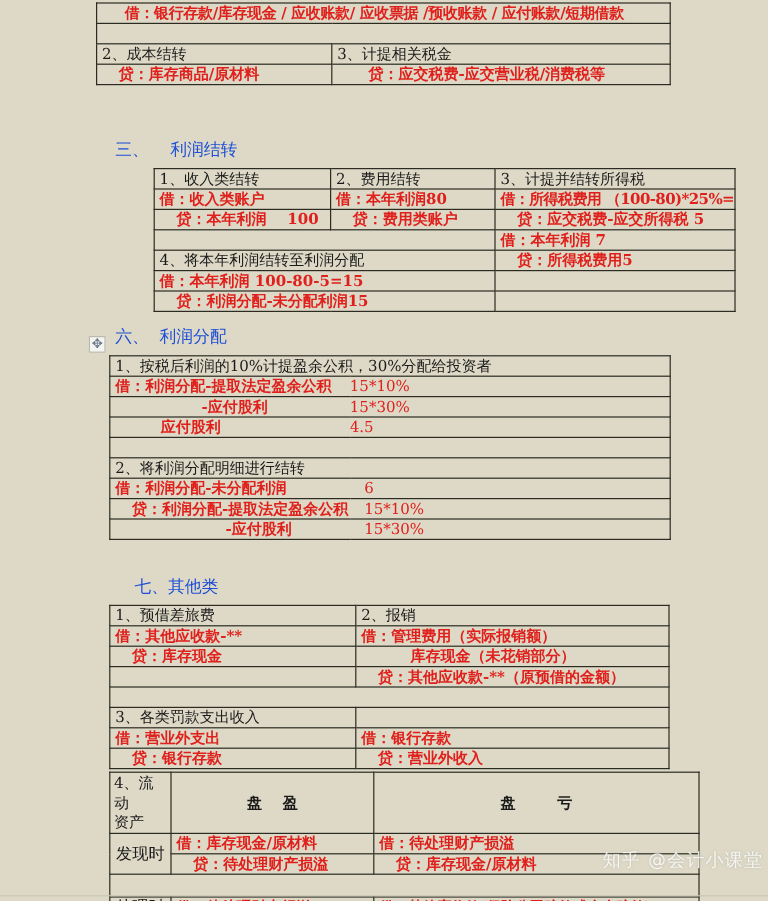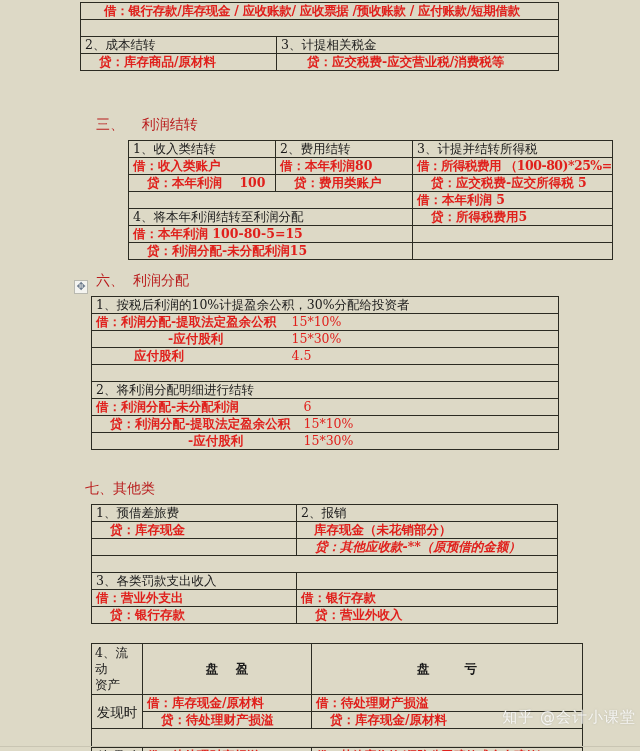--- a/index.html
+++ b/index.html
@@ -17,21 +17,21 @@
     border:1.5px solid #2b2b22;
     padding:0 4px;
     font-size:12.5px; line-height:16px; height:16px;
     white-space:nowrap; overflow:hidden; vertical-align:middle;
   }
   .red { color:#e0201c; }
   .blk { color:#1a1a1a; }
   .ind1 { padding-left:18px !important; }
   .ind2 { padding-left:30px !important; }
   .sec {
-    position:absolute; font-size:14px; color:#b91c1c;
+    position:absolute; font-size:14px; color:#1d4ed8;
   }
   .move {
     position:absolute; left:74px; top:280px; width:14px; height:14px;
     background:#f4f4f0; border:1px solid #b9b9b0; box-sizing:border-box;
     font-size:11px; line-height:12px; text-align:center; color:#6b7a8c;
   }
   .wm {
     position:absolute; right:4px; top:708px; font-size:15px;
     color:rgba(255,255,255,0.82); font-family:"DejaVu Sans",sans-serif;
     letter-spacing:1px; text-shadow:0 0 2px rgba(160,160,150,0.6);
@@ -84,21 +84,21 @@
     <td class="red" style="font-weight:bold;">借：本年利润80</td>
     <td class="red" style="font-weight:bold; letter-spacing:-0.5px;">借：所得税费用 （100-80)*25%=5</td>
   </tr>
   <tr>
     <td class="red ind1" style="font-weight:bold; white-space:pre;">贷：本年利润    100</td>
     <td class="red ind1" style="font-weight:bold;">贷：费用类账户</td>
     <td class="red ind1" style="font-weight:bold;">贷：应交税费-应交所得税 5</td>
   </tr>
   <tr>
     <td colspan="2"></td>
-    <td class="red" style="font-weight:bold;">借：本年利润 5</td>
+    <td class="red" style="font-weight:bold;">借：本年利润 7</td>
   </tr>
   <tr>
     <td colspan="2" class="blk">4、将本年利润结转至利润分配</td>
     <td class="red ind1" style="font-weight:bold;">贷：所得税费用5</td>
   </tr>
   <tr>
     <td colspan="2" class="red" style="font-weight:bold;">借：本年利润 100-80-5=15</td>
     <td></td>
   </tr>
   <tr>
@@ -146,39 +146,43 @@
     <td class="red ind1" style="font-weight:bold; border-right:none;">贷：利润分配-提取法定盈余公积</td>
     <td class="red" style="border-left:none; padding-left:12px;">15*10%</td>
   </tr>
   <tr>
     <td class="red" style="font-weight:bold; border-right:none; padding-left:96px;">-应付股利</td>
     <td class="red" style="border-left:none; padding-left:12px;">15*30%</td>
   </tr>
 </tbody>
   </table>
 
-<div class="sec" style="left:85px; top:480px;">七、其他类</div>
+<div class="sec" style="left:112px; top:480px;">七、其他类</div>
 
 <table class="t" style="left:91px; top:504px; width:466px;">
   <colgroup>
       <col style="width:205px">
       <col style="width:261px">
     </colgroup>
   <tbody>
       <tr>
     <td class="blk">1、预借差旅费</td>
     <td class="blk">2、报销</td>
   </tr>
   <tr>
+    <td class="red" style="font-weight:bold;">借：其他应收款-**</td>
+    <td class="red" style="font-weight:bold;">借：管理费用（实际报销额）</td>
+  </tr>
+  <tr>
     <td class="red ind1" style="font-weight:bold;">贷：库存现金</td>
-    <td class="red" style="font-weight:bold; padding-left:17px;">库存现金（未花销部分）</td>
-  </tr>
-  <tr>
-    <td></td>
-    <td class="red ind1" style="font-weight:bold;font-style:italic;">贷：其他应收款-**（原预借的金额）</td>
+    <td class="red" style="font-weight:bold; padding-left:45px;">库存现金（未花销部分）</td>
+  </tr>
+  <tr>
+    <td></td>
+    <td class="red ind1" style="font-weight:bold;">贷：其他应收款-**（原预借的金额）</td>
   </tr>
   <tr>
         <td colspan="2"></td>
       </tr>
   <tr>
     <td class="blk">3、各类罚款支出收入</td>
     <td></td>
   </tr>
   <tr>
     <td class="red" style="font-weight:bold;">借：营业外支出</td>

